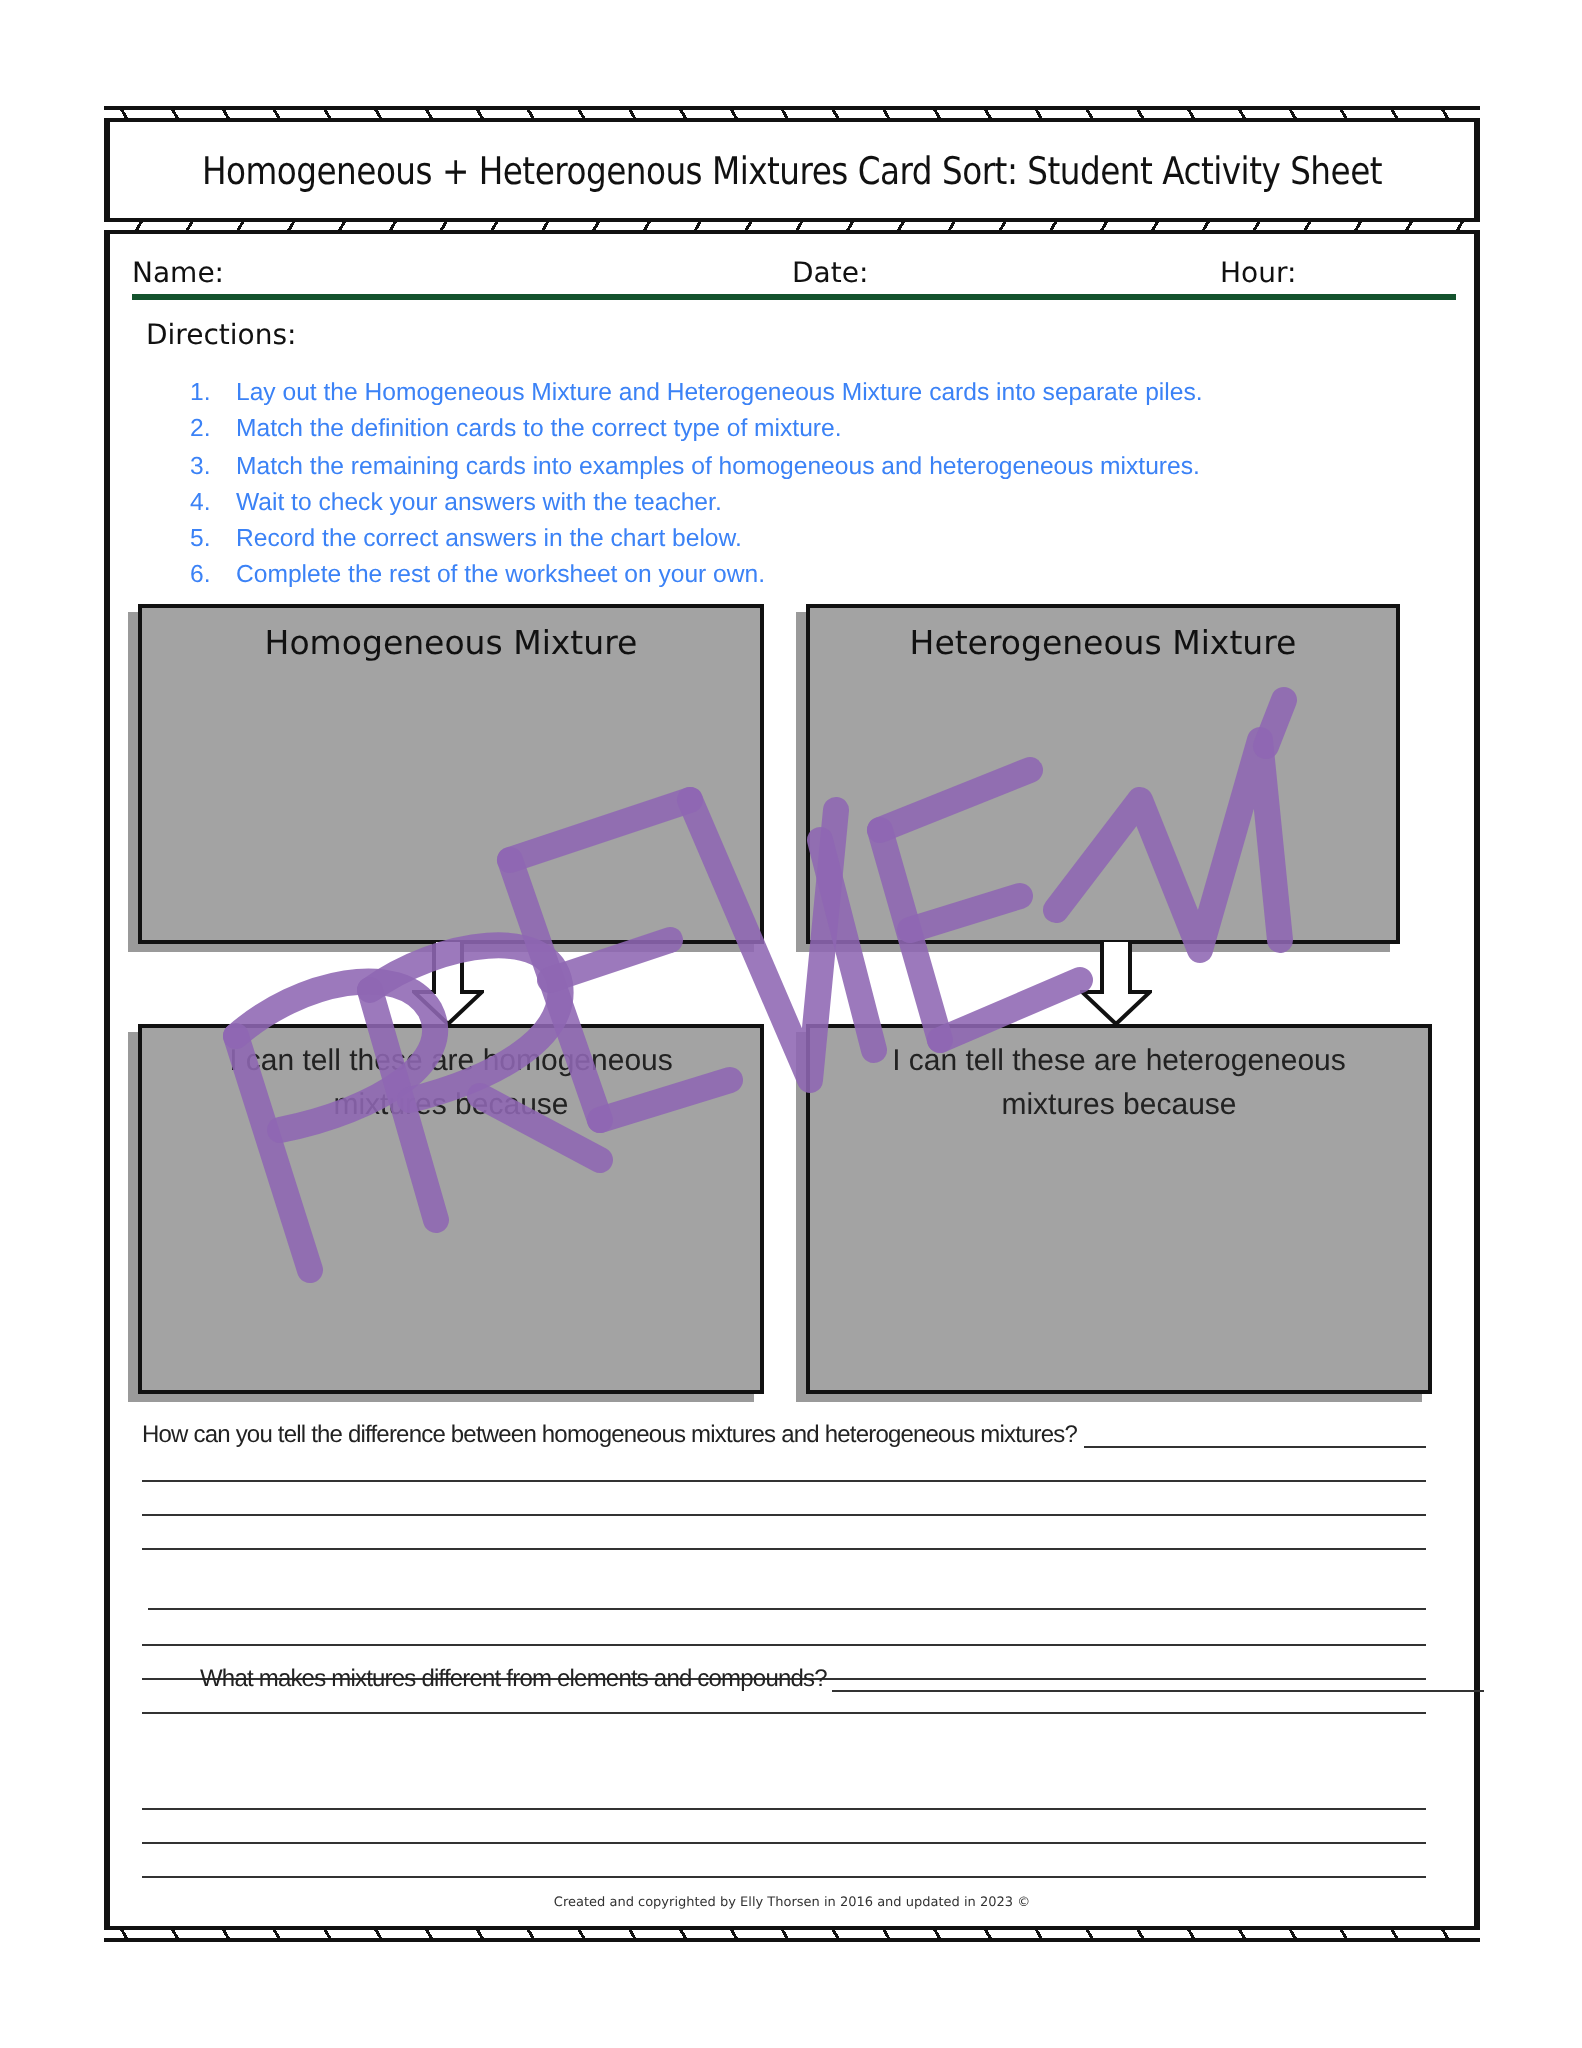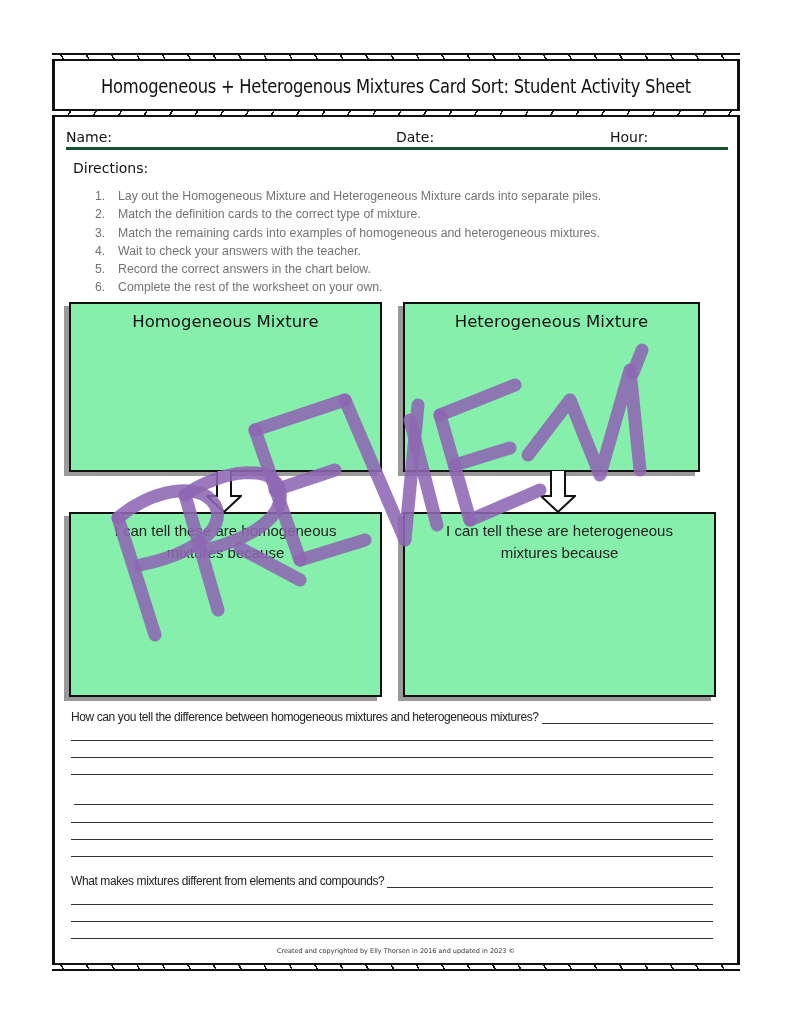--- a/index.html
+++ b/index.html
@@ -6,24 +6,24 @@
   body { width:791px; height:1024px; position:relative; overflow:hidden; font-family:"Liberation Sans", sans-serif; }
   .sheet { position:absolute; left:52px; top:53px; width:688px; height:918px; border:3px solid #111; box-sizing:border-box; }
   .hatch { position:absolute; left:52px; width:688px; height:8px; box-sizing:border-box; border-top:2px solid #111; border-bottom:2px solid #111;
     background: repeating-linear-gradient(60deg, #fff 0px, #fff 9px, #111 9px, #111 10.5px, #fff 10.5px, #fff 22px); }
   .hatch.r { background: repeating-linear-gradient(-60deg, #fff 0px, #fff 9px, #111 9px, #111 10.5px, #fff 10.5px, #fff 22px); }
   .title { position:absolute; left:52px; top:63px; width:688px; height:46px; text-align:center; line-height:46px;
     font-family:"DejaVu Sans", sans-serif; font-size:19px; color:#111; letter-spacing:-0.3px; transform:scaleX(0.86); }
   .field-row { position:absolute; left:66px; top:129px; width:662px; height:18px; border-bottom:3px solid #14532d; font-family:"DejaVu Sans", sans-serif; font-size:14px; color:#111; }
   .field-row span { position:absolute; top:0; }
   .directions-h { position:absolute; left:73px; top:160px; font-family:"DejaVu Sans", sans-serif; font-size:14px; color:#111; }
-  .dir-list { position:absolute; left:95px; top:187px; margin:0; padding:0; list-style:none; font-family:"Liberation Sans", sans-serif; font-size:12.3px; color:#737373; }
+  .dir-list { position:absolute; left:95px; top:187px; margin:0; padding:0; list-style:none; font-family:"Liberation Sans", sans-serif; font-size:12.3px; color:#3b82f6; }
   .dir-list li { height:18.3px; line-height:18px; white-space:nowrap; }
   .dir-list .num { display:inline-block; width:23px; }
-  .box { position:absolute; background:#86efac; border:2.5px solid #111; box-sizing:border-box; box-shadow:-5px 4px 0 #9a9a9a; }
+  .box { position:absolute; background:#a3a3a3; border:2.5px solid #111; box-sizing:border-box; box-shadow:-5px 4px 0 #9a9a9a; }
   .box-title { position:absolute; left:0; right:0; top:8px; text-align:center; font-family:"DejaVu Sans", sans-serif; font-size:16.5px; color:#111; }
   .box-text { position:absolute; left:0; right:0; top:6px; text-align:center; font-family:"Liberation Sans", sans-serif; font-size:15px; line-height:22px; color:#222; }
   .arrow { position:absolute; width:36px; height:44px; }
   .question { position:absolute; left:71px; width:642px; font-family:"Liberation Sans", sans-serif; font-size:12px; color:#222; letter-spacing:-0.4px; white-space:nowrap; display:flex; align-items:flex-end; }
   .question .blank { flex:1; border-bottom:1.2px solid #333; margin-left:3px; height:12px; }
   .rule { position:absolute; left:71px; width:642px; border-bottom:1.2px solid #333; }
   .footer { position:absolute; left:52px; width:688px; top:947px; text-align:center; font-family:"DejaVu Sans", sans-serif; font-size:6.5px; color:#333; }
   .watermark { position:absolute; left:0; top:0; width:791px; height:1024px; pointer-events:none; }
 </style>
 </head>
@@ -82,21 +82,21 @@
 <div class="rule" style="top:757px;"></div>
 <div class="rule" style="top:774px;"></div>
 
 <div class="question" style="top:792px;">
     <span class="blank"></span>
 </div>
 <div class="rule" style="top:822px;"></div>
 <div class="rule" style="top:839px;"></div>
 <div class="rule" style="top:856px;"></div>
 
-<div class="question" style="top:874px;">
+<div class="question" style="top:832px;margin-left:29px;">
   <span>What makes mixtures different from elements and compounds?</span>
     <span class="blank"></span>
 </div>
 <div class="rule" style="top:904px;"></div>
 <div class="rule" style="top:921px;"></div>
 <div class="rule" style="top:938px;"></div>
 
 <div class="footer">Created and copyrighted by Elly Thorsen in 2016 and updated in 2023 ©</div>
 
 <svg class="watermark" viewBox="0 0 791 1024">

